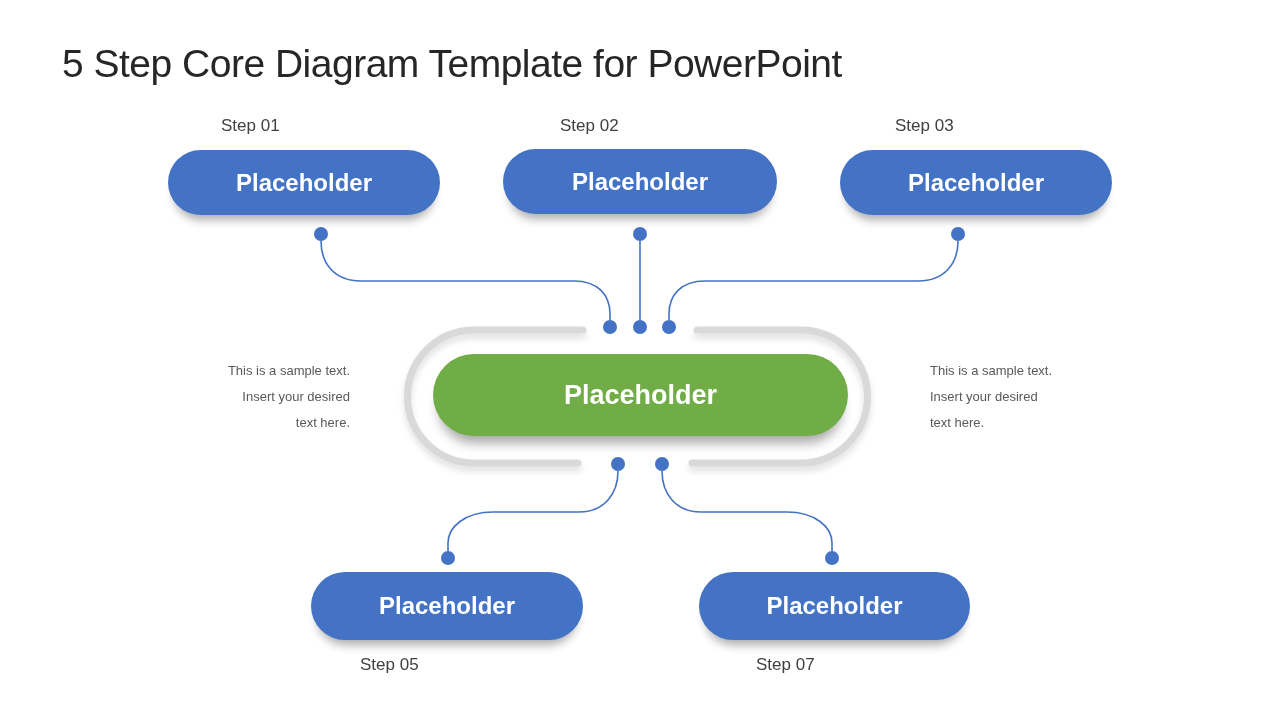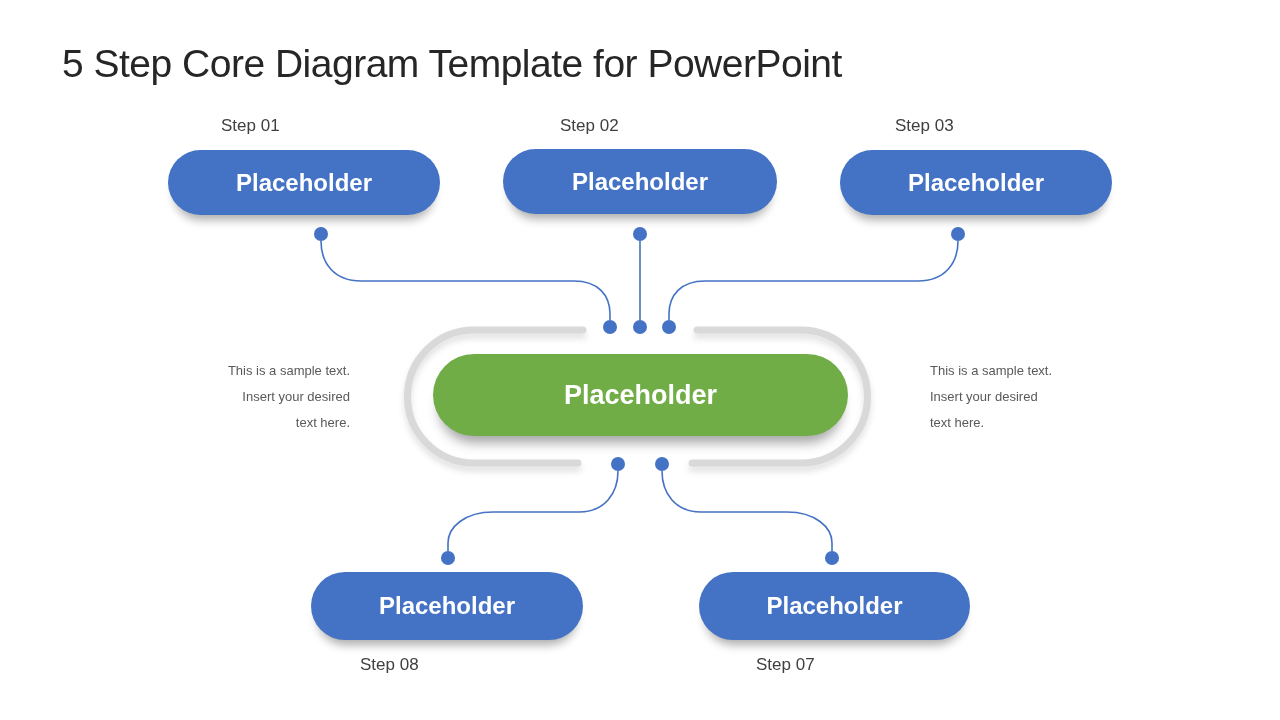--- a/index.html
+++ b/index.html
@@ -91,21 +91,21 @@
     <circle class="dot" cx="669" cy="327" r="7"></circle>
     <circle class="dot" cx="618" cy="464" r="7"></circle>
     <circle class="dot" cx="662" cy="464" r="7"></circle>
     <circle class="dot" cx="448" cy="558" r="7"></circle>
     <circle class="dot" cx="832" cy="558" r="7"></circle>
   </svg>
 
   <div class="step-label lbl-s1">Step 01</div>
   <div class="step-label lbl-s2">Step 02</div>
   <div class="step-label lbl-s3">Step 03</div>
-  <div class="step-label lbl-s4">Step 08</div>
+  <div class="step-label lbl-s4">Step 05</div>
   <div class="step-label lbl-s5">Step 07</div>
 
   <div class="pill pill-s1">
     <span>Placeholder</span>
   </div>
   <div class="pill pill-s2">
     <span>Placeholder</span>
   </div>
   <div class="pill pill-s3">
     <span>Placeholder</span>

